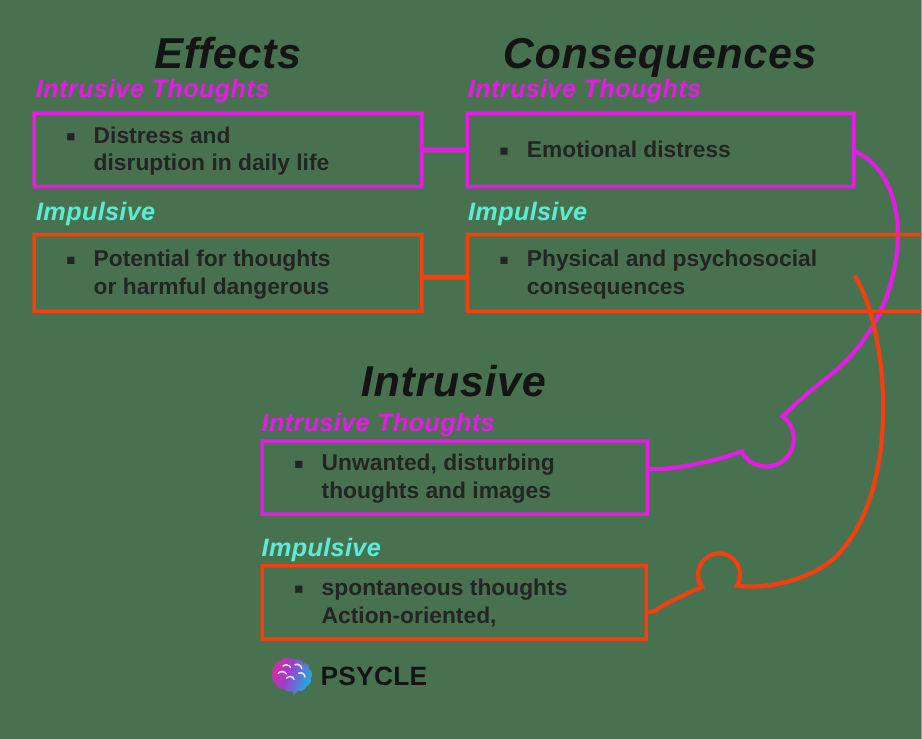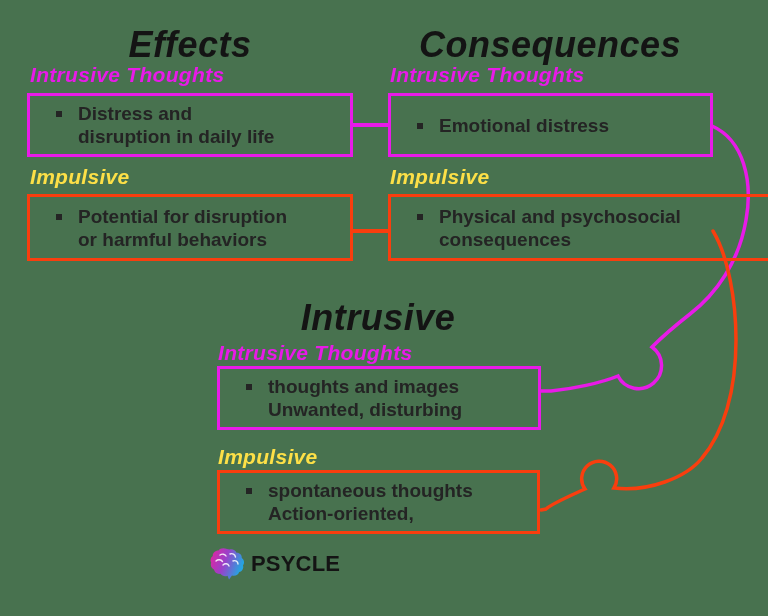--- a/index.html
+++ b/index.html
@@ -23,21 +23,21 @@
   .h-consequences{left:415px;top:30px;width:270px;}
   .h-examples{left:248px;top:303px;width:260px;}
   .tag{
     position:absolute;
     font-style:italic;font-weight:700;
     font-size:21px;line-height:24px;
     letter-spacing:.3px;
     text-align:right;
   }
   .tag.mag{color:#E81AE8;}
-  .tag.org{color:#fde047;}
+  .tag.org{color:#5eead4;}
   .t1{left:30px;top:63px;}
   .t2{left:30px;top:165px;}
   .t3{left:390px;top:63px;}
   .t4{left:390px;top:165px;}
   .t5{left:218px;top:341px;}
   .t6{left:218px;top:445px;}
   .nbox{
     position:absolute;
     box-sizing:border-box;
     border:3px solid;
@@ -59,21 +59,21 @@
   .line{
     font-size:19px;line-height:23px;font-weight:600;color:#242424;
     white-space:nowrap;
   }
   .hconn{position:absolute;height:4px;}
   .hconn.mag{background:#E81AE8;}
   .hconn.org{background:#F93E0E;}
   .c1{left:351px;top:123px;width:39px;}
   .c2{left:351px;top:229px;width:39px;}
   .logo{
-    position:absolute;left:208px;top:545px;
+    position:absolute;left:224px;top:545px;
     display:flex;align-items:center;
   }
   .logo-text{
     margin-left:5px;
     font-size:22px;font-weight:800;letter-spacing:.2px;color:#141414;
   }
 </style>
 </head>
 <body>
 
@@ -113,22 +113,22 @@
         <div class="line">Emotional distress</div>
       </div>
     </div>
   </div>
 
   <div class="tag org t2">Impulsive</div>
   <div class="nbox org b2">
     <div class="row">
       <div class="bullet"></div>
       <div class="lines">
-        <div class="line">Potential for disruption</div>
-        <div class="line">or harmful behaviors</div>
+        <div class="line">Potential for thoughts</div>
+        <div class="line">or harmful dangerous</div>
       </div>
     </div>
   </div>
 
   <div class="hconn org c2"></div>
 
   <div class="tag org t4">Impulsive</div>
   <div class="nbox org b4">
     <div class="row">
       <div class="bullet"></div>
@@ -137,22 +137,22 @@
         <div class="line">consequences</div>
       </div>
     </div>
   </div>
 
   <div class="tag mag t5">Intrusive Thoughts</div>
   <div class="nbox mag b5">
     <div class="row">
       <div class="bullet"></div>
       <div class="lines">
+        <div class="line">Unwanted, disturbing</div>
         <div class="line">thoughts and images</div>
-        <div class="line">Unwanted, disturbing</div>
       </div>
     </div>
   </div>
 
   <div class="tag org t6">Impulsive</div>
   <div class="nbox org b6">
     <div class="row">
       <div class="bullet"></div>
       <div class="lines">
         <div class="line">spontaneous thoughts</div>

